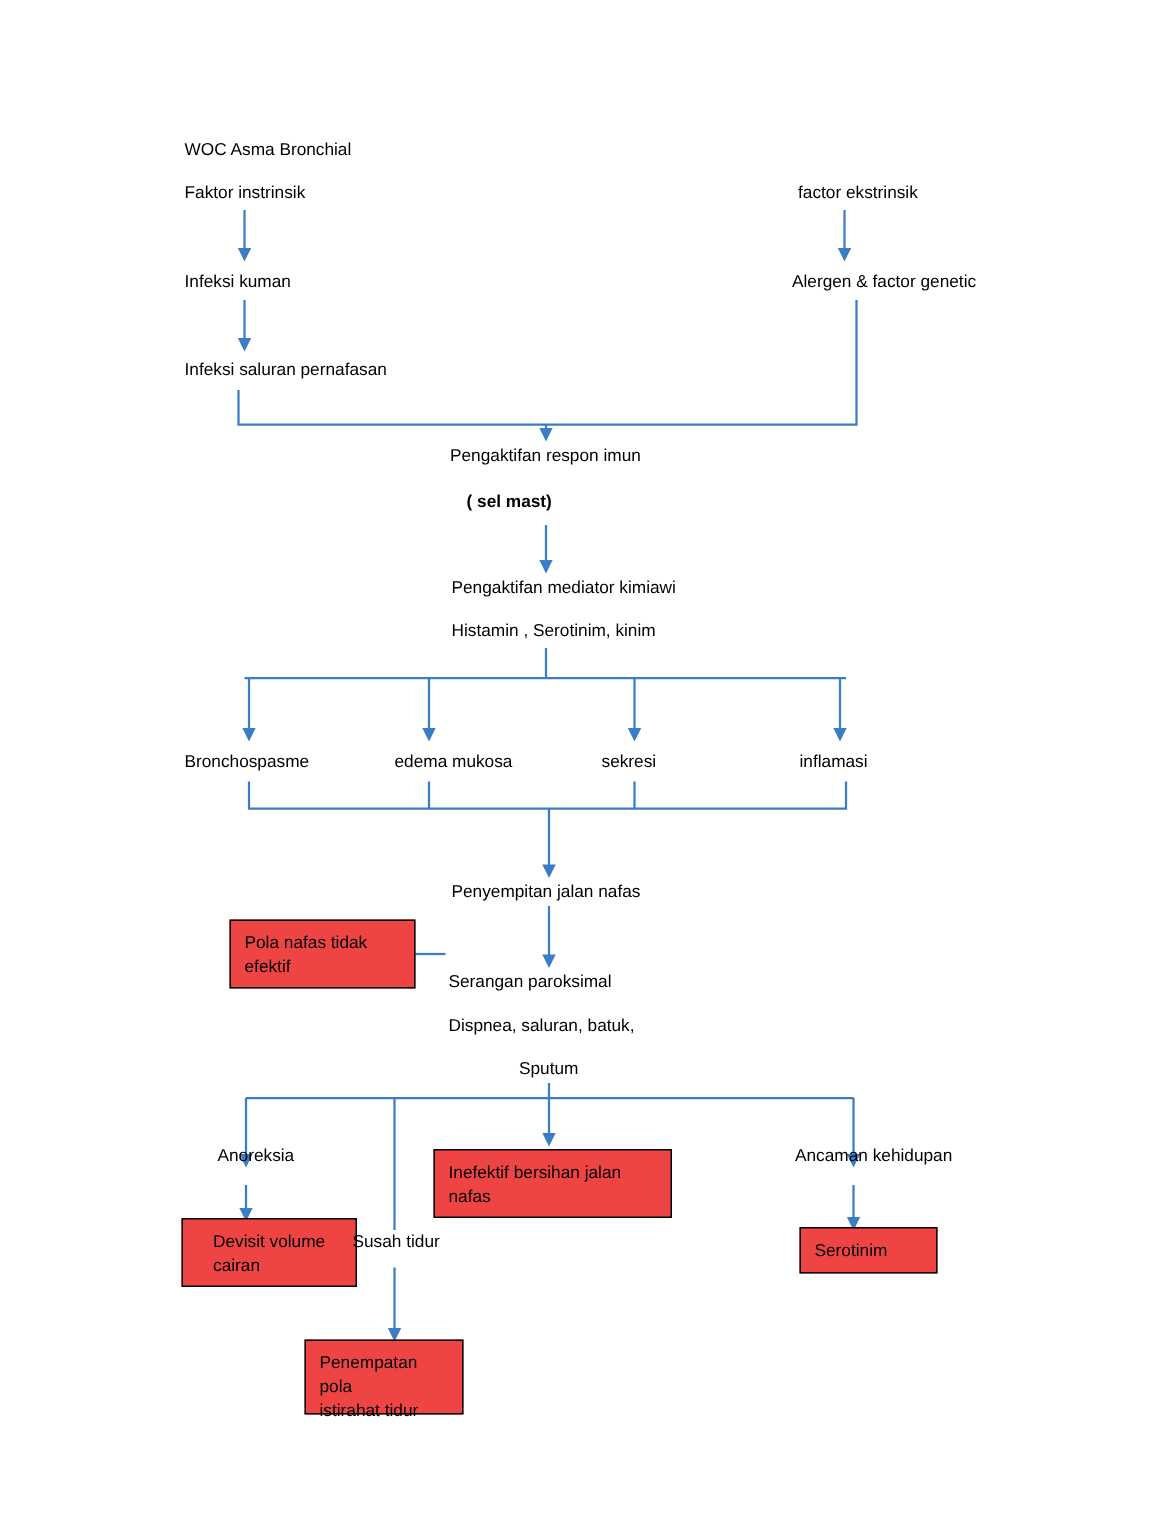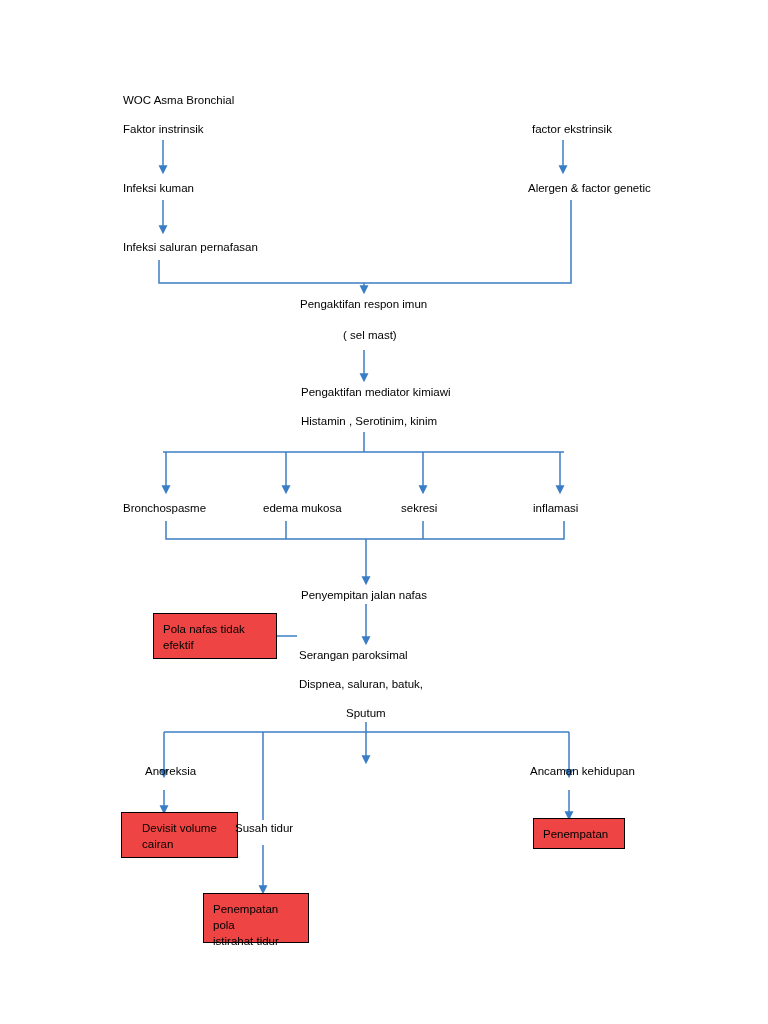--- a/index.html
+++ b/index.html
@@ -108,43 +108,45 @@
 
   <div class="node" style="left:88px; top:122px;">Faktor instrinsik</div>
   <div class="node" style="left:497px; top:122px;">factor ekstrinsik</div>
 
   <div class="node" style="left:88px; top:181px;">Infeksi kuman</div>
   <div class="node" style="left:493px; top:181px;">Alergen &amp; factor genetic</div>
 
   <div class="node" style="left:88px; top:240px;">Infeksi saluran pernafasan</div>
 
   <div class="node" style="left:265px; top:297px;">Pengaktifan respon imun</div>
-  <div class="node" style="left:308px; top:328px;">( sel mast)</div>
+  <div class="node" style="left:276px; top:328px;font-weight:bold;">( sel mast)</div>
 
   <div class="node" style="left:266px; top:385px;">Pengaktifan mediator kimiawi</div>
   <div class="node" style="left:266px; top:414px;">Histamin , Serotinim, kinim</div>
 
   <div class="node" style="left:88px; top:501px;">Bronchospasme</div>
   <div class="node" style="left:228px; top:501px;">edema mukosa</div>
   <div class="node" style="left:366px; top:501px;">sekresi</div>
   <div class="node" style="left:498px; top:501px;">inflamasi</div>
 
   <div class="node" style="left:266px; top:588px;">Penyempitan jalan nafas</div>
 
   <div class="boxed" style="left:118px; top:613px; width:124px; height:46px;">Pola nafas tidak
 efektif</div>
 
   <div class="node" style="left:264px; top:648px;">Serangan paroksimal</div>
   <div class="node" style="left:264px; top:677px;">Dispnea, saluran, batuk,</div>
   <div class="node" style="left:311px; top:706px;">Sputum</div>
 
   <div class="node" style="left:110px; top:764px;">Anoreksia</div>
+  <div class="boxed" style="left:254px; top:766px; width:159px; height:46px;">Inefektif bersihan jalan
+nafas</div>
   <div class="node" style="left:495px; top:764px;">Ancaman kehidupan</div>
 
   <div class="boxed" style="left:86px; top:812px; width:117px; height:46px;padding-left:20px;">Devisit volume
 cairan</div>
   <div class="node" style="left:200px; top:821px;">Susah tidur</div>
-  <div class="boxed" style="left:498px; top:818px; width:92px; height:31px;">Penempatan</div>
+  <div class="boxed" style="left:498px; top:818px; width:92px; height:31px;">Serotinim</div>
 
   <div class="boxed" style="left:168px; top:893px; width:106px; height:50px;">Penempatan pola
 istirahat tidur</div>
 
 </div>
 
 </body></html>

